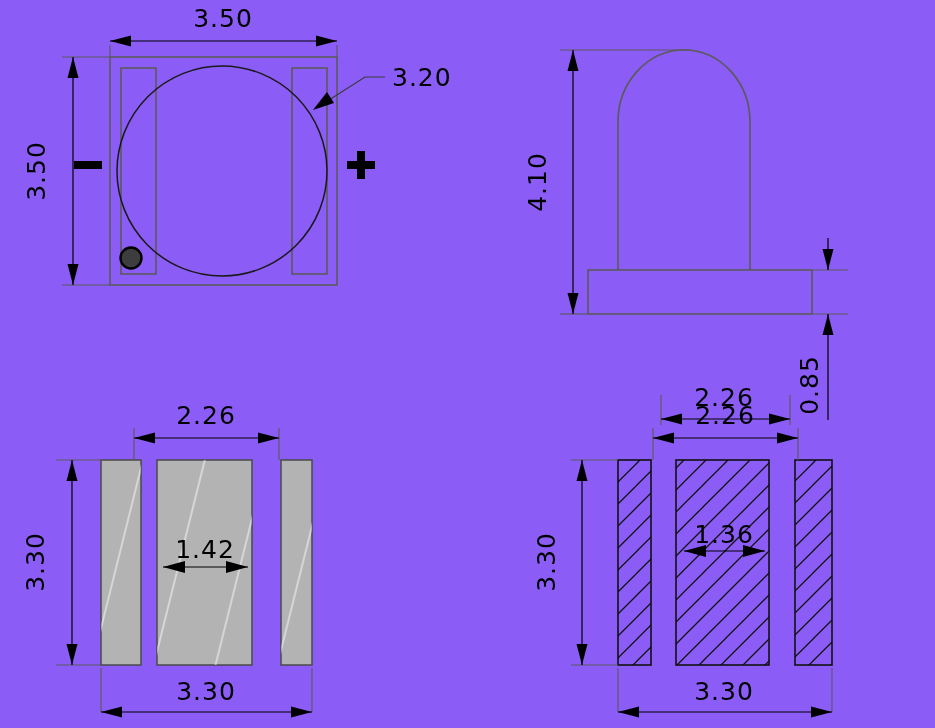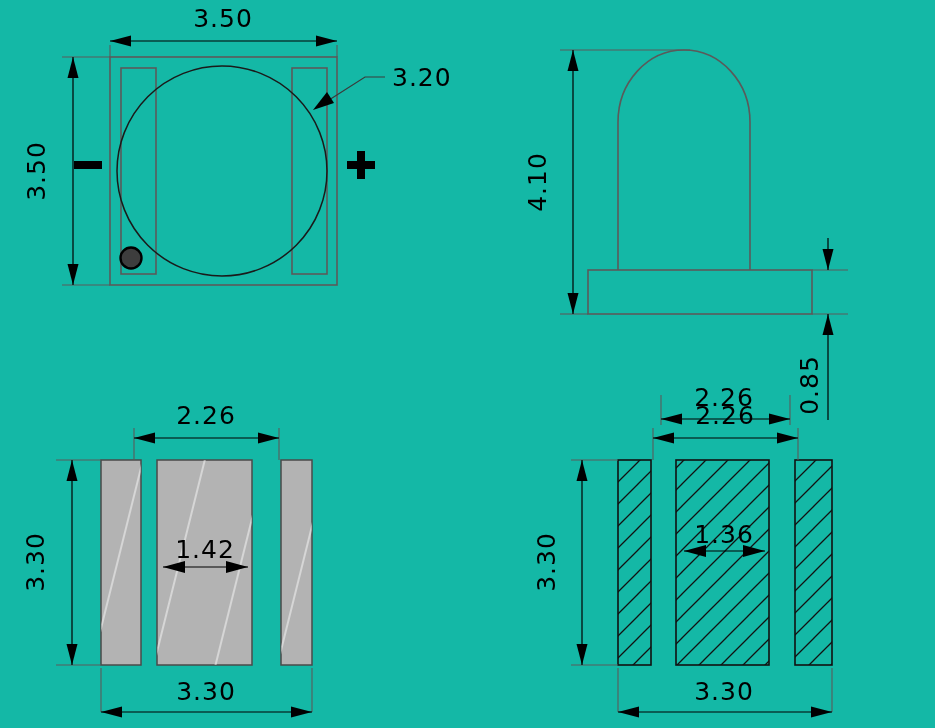--- a/index.html
+++ b/index.html
@@ -8,21 +8,21 @@
     padding: 0;
     background: #ffffff;
   }
   body {
     font-family: "Liberation Sans", sans-serif;
   }
   #drawing-root {
     position: relative;
     width: 935px;
     height: 728px;
-    background: #14b8a6;
+    background: #8b5cf6;
     overflow: hidden;
   }
   #drawing-svg {
     position: absolute;
     left: 0;
     top: 0;
     width: 935px;
     height: 728px;
     display: block;
   }

